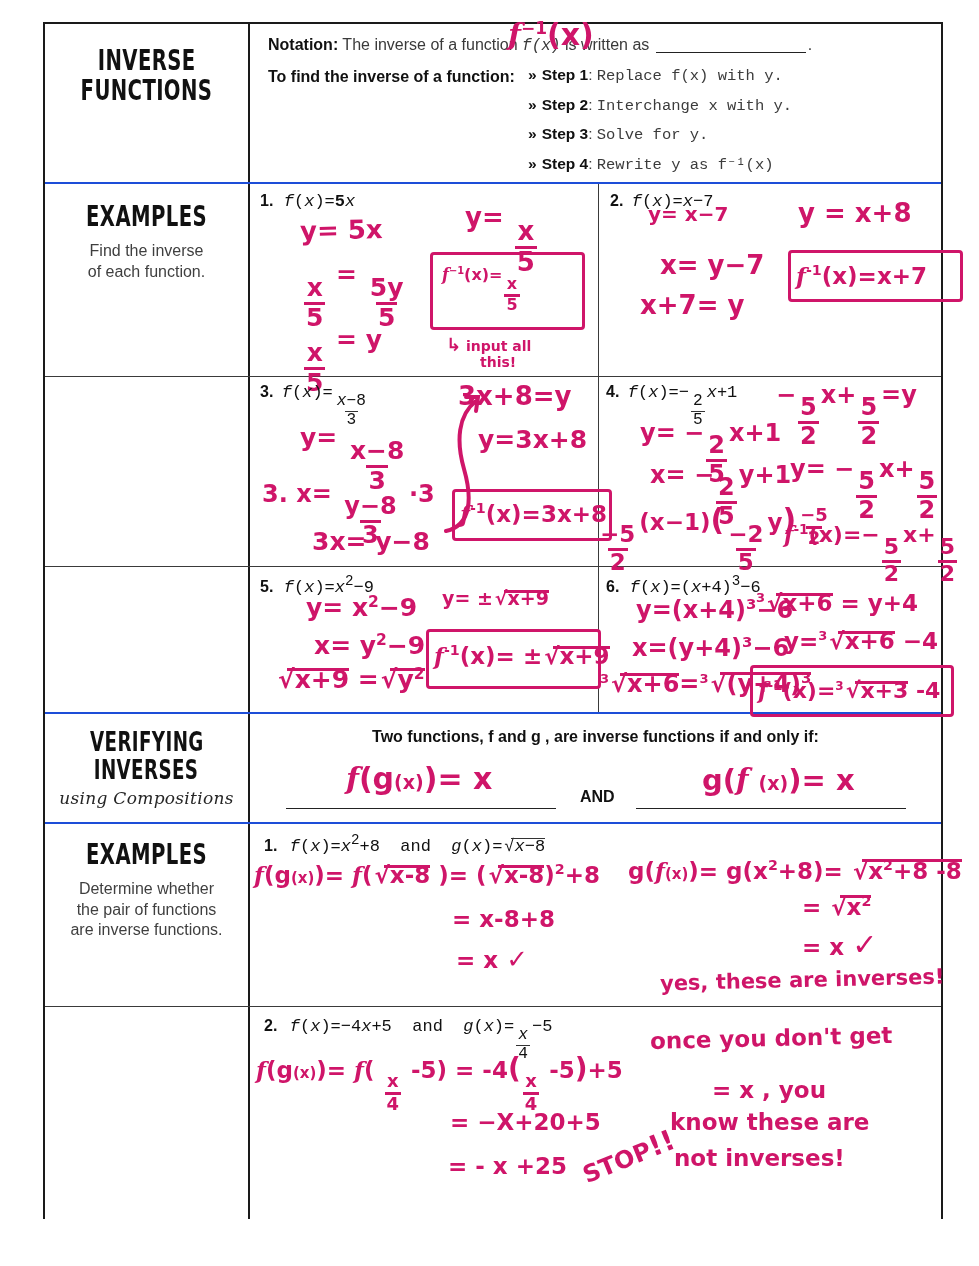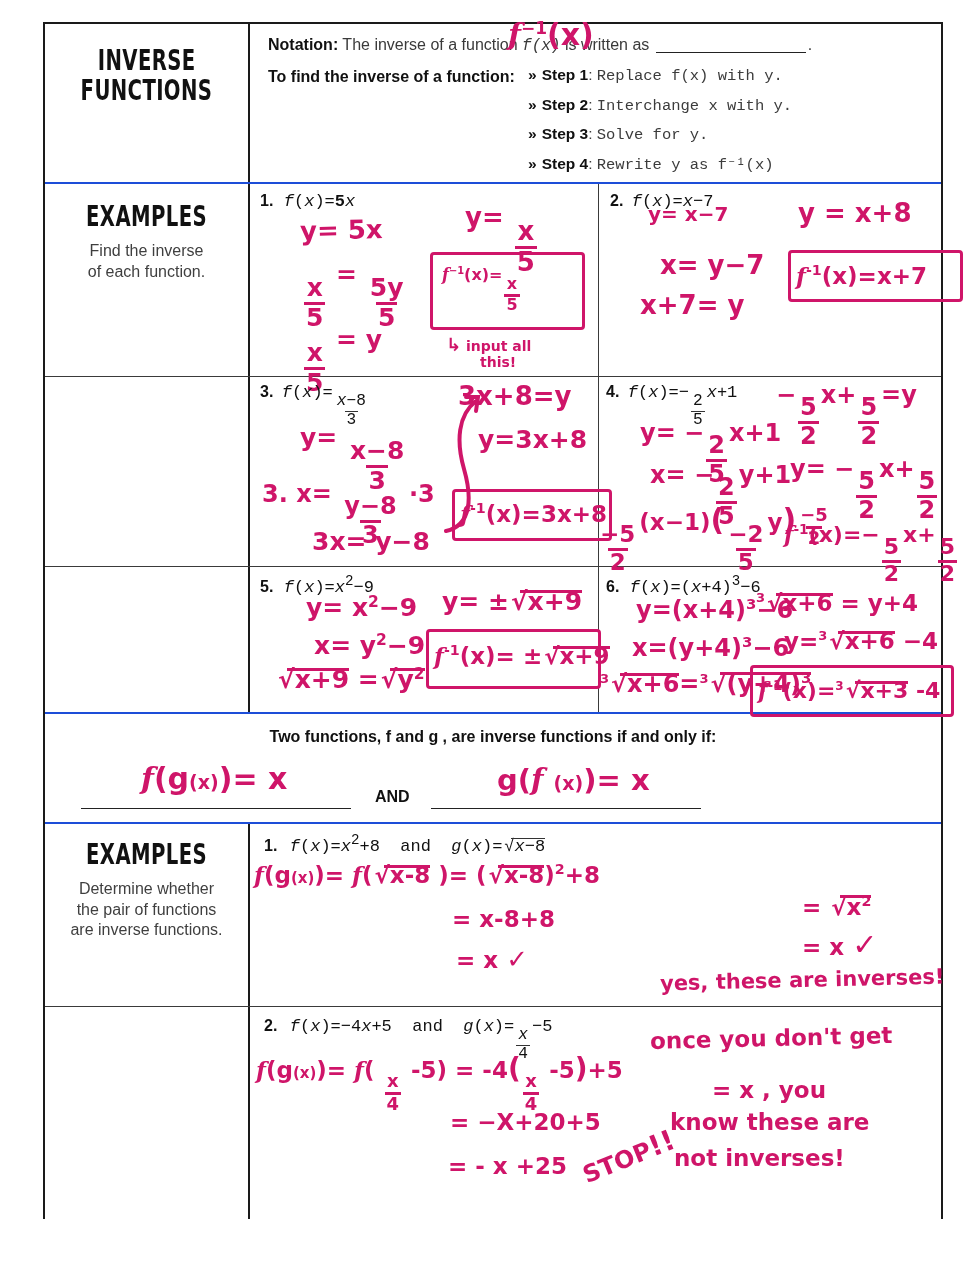--- a/index.html
+++ b/index.html
@@ -346,21 +346,21 @@
           <span class="num">5.</span>
           <span class="pm" style="font-size:17px;margin-left:6px;"><i>f</i>(<i>x</i>)=<i>x</i><sup>2</sup>−9</span>
         </div>
 
         <div class="hw" style="left:56px;top:28px;font-size:25px;">y= x<span class="sup">2</span>−9</div>
         <div class="hw" style="left:64px;top:66px;font-size:25px;">x= y<span class="sup">2</span>−9</div>
         <div class="hw" style="left:26px;top:100px;font-size:25px;">
           <span class="rad" style="display:inline-block;"><span class="bar" style="left:11px;right:0;"></span>√x+9</span> =<span class="rad" style="display:inline-block;"><span class="bar" style="left:11px;right:0;"></span>√y<span class="sup">2</span></span>
         </div>
 
-        <div class="hw" style="left:192px;top:22px;font-size:25px;">
+        <div class="hw" style="left:192px;top:22px;font-size:19px;">
           y= ±<span class="rad" style="display:inline-block;"><span class="bar" style="left:11px;right:0;"></span>√x+9</span>
         </div>
 
         <div class="boxed" style="left:176px;top:62px;width:175px;height:60px;"></div>
         <div class="hw" style="left:184px;top:76px;font-size:23px;">
           <span style="font-family:'DejaVu Serif',serif;font-style:italic;">f</span><span class="sup">-1</span>(x)= ±<span class="rad" style="display:inline-block;"><span class="bar" style="left:11px;right:0;"></span>√x+9</span>
         </div>
       </div>
 
       <div class="half" style="left:348px;right:0;">
@@ -384,20 +384,25 @@
 
         <div class="boxed" style="left:152px;top:98px;width:204px;height:52px;"></div>
         <div class="hw" style="left:160px;top:112px;font-size:22px;">
           <span style="font-family:'DejaVu Serif',serif;font-style:italic;">f</span><span class="sup">-1</span>(x)=<span class="sup" style="font-size:12px;">3</span><span class="rad" style="display:inline-block;"><span class="bar" style="left:11px;right:0;"></span>√x+3</span> -4
         </div>
       </div>
     </div>
   </div>
 
   <div class="row" style="height:110px;">
+    <div class="labelcell center">
+      <div class="poster small">VERIFYING</div>
+      <div class="poster small">INVERSES</div>
+      <div class="script">using Compositions</div>
+    </div>
     <div class="bodycell">
       <div style="position:absolute;left:0;right:0;top:14px;text-align:center;font-size:16px;font-weight:700;color:#111;">
         <span>Two functions, f and g , are inverse functions if and only if:</span>
       </div>
 
       <div class="answerline" style="left:36px;top:94px;width:270px;"></div>
       <div style="position:absolute;left:330px;top:74px;font-size:16px;font-weight:700;color:#111;">AND</div>
       <div class="answerline" style="left:386px;top:94px;width:270px;"></div>
 
       <div class="hw" style="left:96px;top:50px;font-size:30px;">
@@ -423,20 +428,23 @@
         <span class="num">1.</span>
         <span class="pm" style="font-size:17px;margin-left:8px;"><i>f</i>(<i>x</i>)=<i>x</i><sup>2</sup>+8&nbsp; and&nbsp; <i>g</i>(<i>x</i>)=<span class="rad" style="display:inline-block;"><span style="position:absolute;left:9px;right:0;top:1px;height:1.1px;background:#333;"></span>√<i>x</i>−8</span></span>
       </div>
 
       <div class="hw" style="left:4px;top:38px;font-size:23px;">
         <span style="font-family:'DejaVu Serif',serif;font-style:italic;">f</span>(g<span style="font-size:15px;">(x)</span>)= <span style="font-family:'DejaVu Serif',serif;font-style:italic;">f</span>(<span class="rad" style="display:inline-block;"><span class="bar" style="left:11px;right:0;"></span>√x-8</span> )= (<span class="rad" style="display:inline-block;"><span class="bar" style="left:11px;right:0;"></span>√x-8</span>)<span class="sup">2</span>+8
       </div>
       <div class="hw" style="left:202px;top:84px;font-size:23px;">= x-8+8</div>
       <div class="hw" style="left:206px;top:122px;font-size:23px;">= x <span style="font-size:26px;">✓</span></div>
 
+      <div class="hw" style="left:378px;top:34px;font-size:23px;">
+        g(<span style="font-family:'DejaVu Serif',serif;font-style:italic;">f</span><span style="font-size:15px;">(x)</span>)= g(x<span class="sup">2</span>+8)= <span class="rad" style="display:inline-block;"><span class="bar" style="left:11px;right:0;"></span>√x<span class="sup">2</span>+8 -8</span>
+      </div>
       <div class="hw" style="left:552px;top:70px;font-size:23px;">
         = <span class="rad" style="display:inline-block;"><span class="bar" style="left:11px;right:0;"></span>√x<span class="sup">2</span></span>
       </div>
       <div class="hw" style="left:552px;top:106px;font-size:23px;">= x <span style="font-size:30px;">✓</span></div>
 
       <div class="hw sk" style="left:410px;top:146px;font-size:21px;">yes, these are inverses!</div>
     </div>
   </div>
 
   <div class="row" style="height:212px;">

